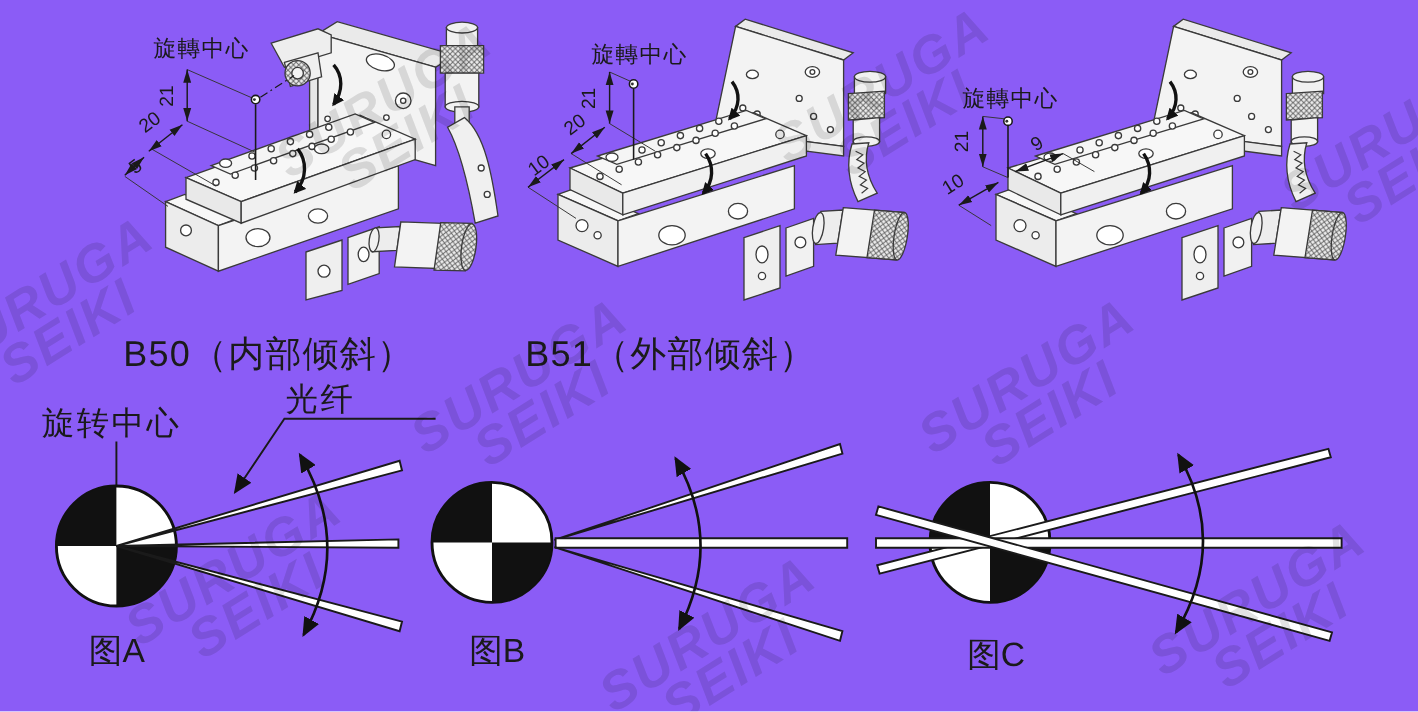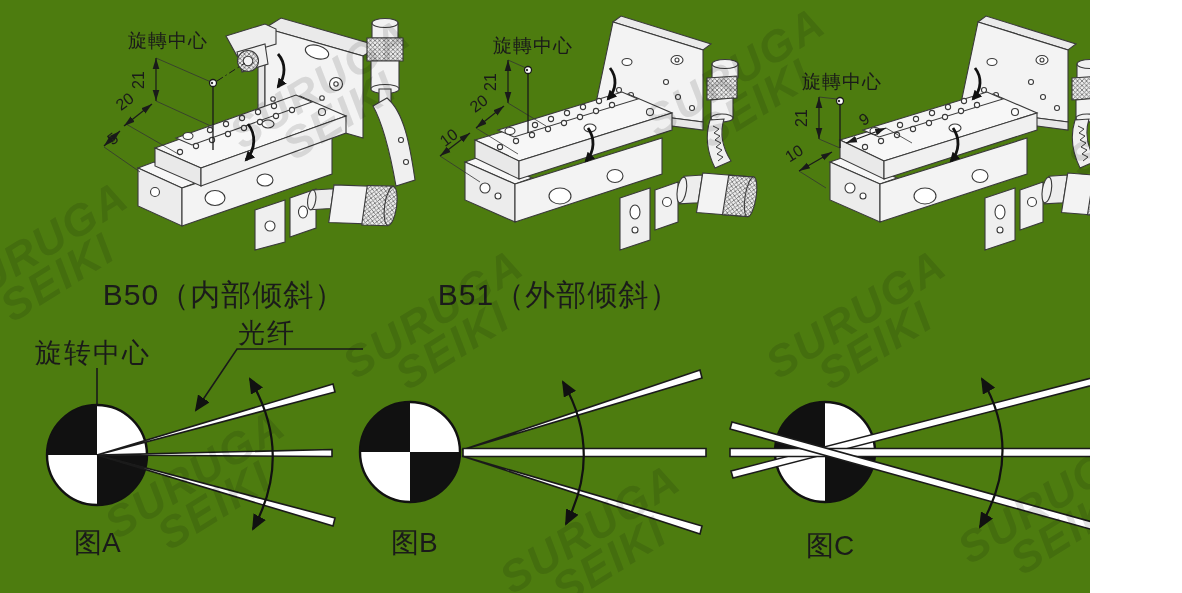--- a/index.html
+++ b/index.html
@@ -1,16 +1,16 @@
 <!DOCTYPE html>
 <html><head>
 <meta charset="utf-8">
 <style>
   html,body{margin:0;padding:0;background:#fff;}
-  .stage{position:relative;width:1090px;height:593px;background:#4d7c0f;overflow:hidden;
+  .stage{position:relative;width:1182px;height:593px;background:#8b5cf6;overflow:hidden;
          font-family:"Liberation Sans","DejaVu Sans",sans-serif;color:#1a1a1a;}
   .layer{position:absolute;}
   svg text{font-family:"Liberation Sans","DejaVu Sans",sans-serif;fill:#1a1a1a;}
   .cjk-label{font-size:19px;letter-spacing:1px;}
   .dim-num{font-size:16px;}
   .caption{position:absolute;width:360px;text-align:center;font-size:30px;font-weight:500;
            color:#1b1b1b;letter-spacing:1px;white-space:nowrap;margin-top:21px;}
   .wm{position:absolute;transform:translate(-50%,-50%) rotate(-32deg);
       font-weight:800;font-style:italic;font-size:44px;letter-spacing:2px;line-height:.84;
       text-align:center;white-space:nowrap;mix-blend-mode:multiply;pointer-events:none;z-index:6;}

